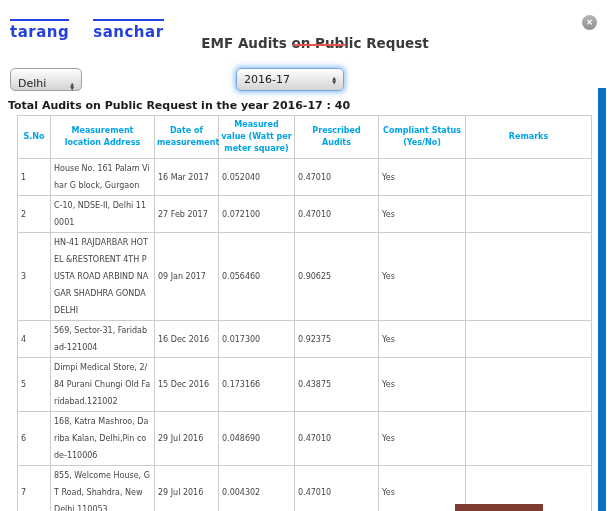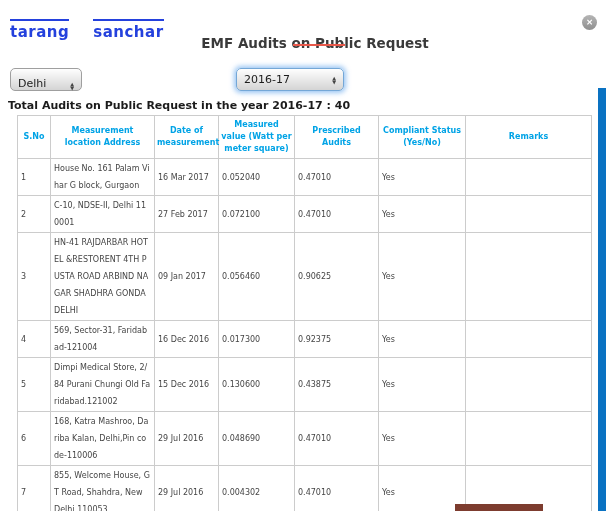--- a/index.html
+++ b/index.html
@@ -147,21 +147,21 @@
             <td class="cell-date">16 Dec 2016</td>
             <td class="cell-measured">0.017300</td>
             <td class="cell-prescribed">0.92375</td>
             <td class="cell-compliant">Yes</td>
             <td class="cell-remarks"></td>
           </tr>
           <tr>
             <td class="cell-sno">5</td>
             <td class="cell-address">Dimpi Medical Store, 2/84 Purani Chungi Old Faridabad.121002</td>
             <td class="cell-date">15 Dec 2016</td>
-            <td class="cell-measured">0.130600</td>
+            <td class="cell-measured">0.173166</td>
             <td class="cell-prescribed">0.43875</td>
             <td class="cell-compliant">Yes</td>
             <td class="cell-remarks"></td>
           </tr>
           <tr>
             <td class="cell-sno">6</td>
             <td class="cell-address">168, Katra Mashroo, Dariba Kalan, Delhi,Pin code-110006</td>
             <td class="cell-date">29 Jul 2016</td>
             <td class="cell-measured">0.048690</td>
             <td class="cell-prescribed">0.47010</td>

